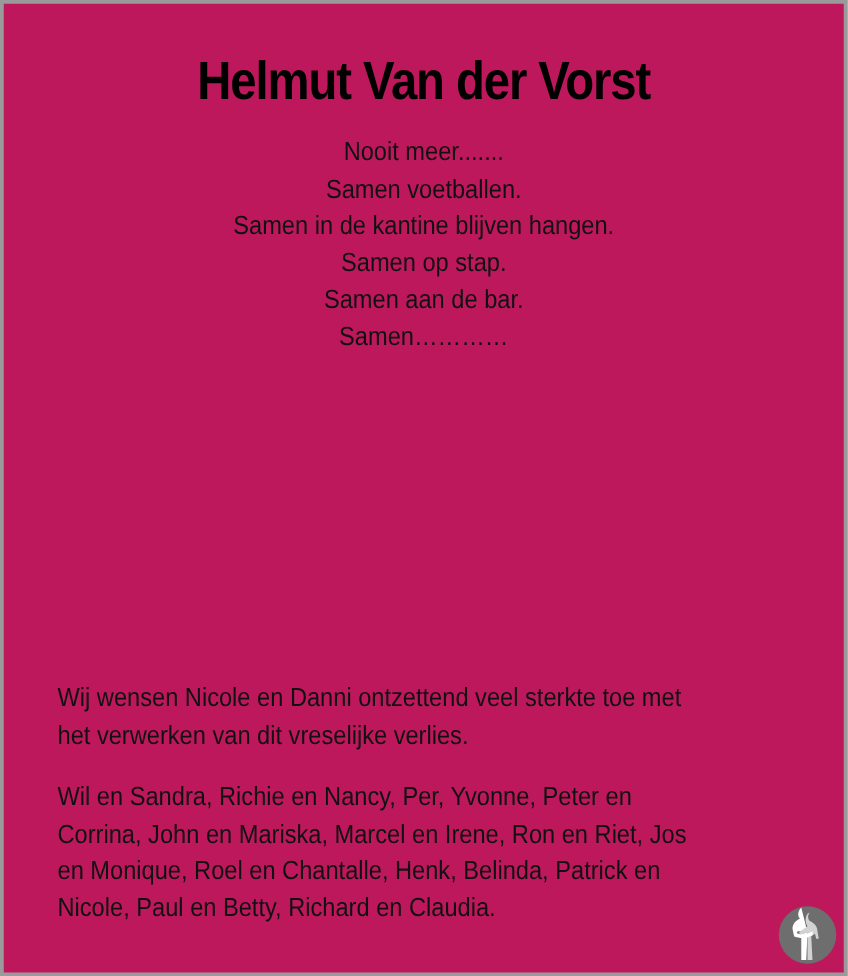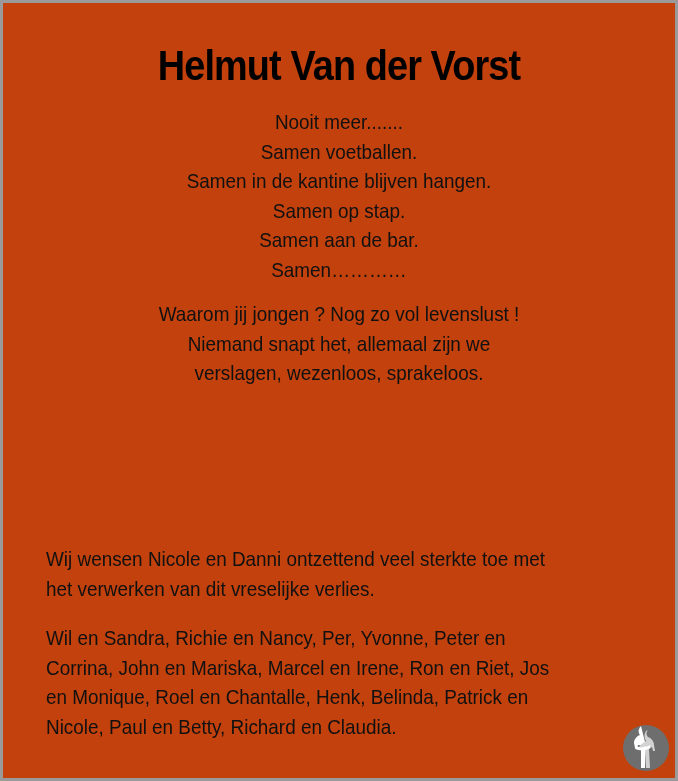--- a/index.html
+++ b/index.html
@@ -14,21 +14,21 @@
       overflow: hidden;
     }
     .frame {
       position: absolute;
       left: 0;
       top: 0;
       width: 678px;
       height: 781px;
       box-sizing: border-box;
       border: 3px solid #9a9a9a;
-      background: #c2410c;
+      background: #be185d;
       text-decoration: underline;
     }
     .title {
       position: absolute;
       left: 0;
       right: 0;
       top: 36px;
       text-align: center;
       font-family: "Liberation Sans", sans-serif;
       font-weight: bold;
@@ -88,25 +88,20 @@
 
   <div class="stanza" style="top:104px;">
     <span class="line">Nooit meer.......</span>
     <span class="line">Samen voetballen.</span>
     <span class="line">Samen in de kantine blijven hangen.</span>
     <span class="line">Samen op stap.</span>
     <span class="line">Samen aan de bar.</span>
     <span class="line">Samen…………</span>
   </div>
 
-  <div class="stanza" style="top:296px;">
-    <span class="line">Waarom jij jongen ? Nog zo vol levenslust !</span>
-    <span class="line">Niemand snapt het, allemaal zijn we</span>
-    <span class="line">verslagen, wezenloos, sprakeloos.</span>
-  </div>
 
 
   <div class="para" style="top:541px;">
     <span class="line">Wij wensen Nicole en Danni ontzettend veel sterkte toe met</span>
     <span class="line">het verwerken van dit vreselijke verlies.</span>
   </div>
 
   <div class="para" style="top:620px;">
     <span class="line">Wil en Sandra, Richie en Nancy, Per, Yvonne, Peter en</span>
     <span class="line">Corrina, John en Mariska, Marcel en Irene, Ron en Riet, Jos</span>

